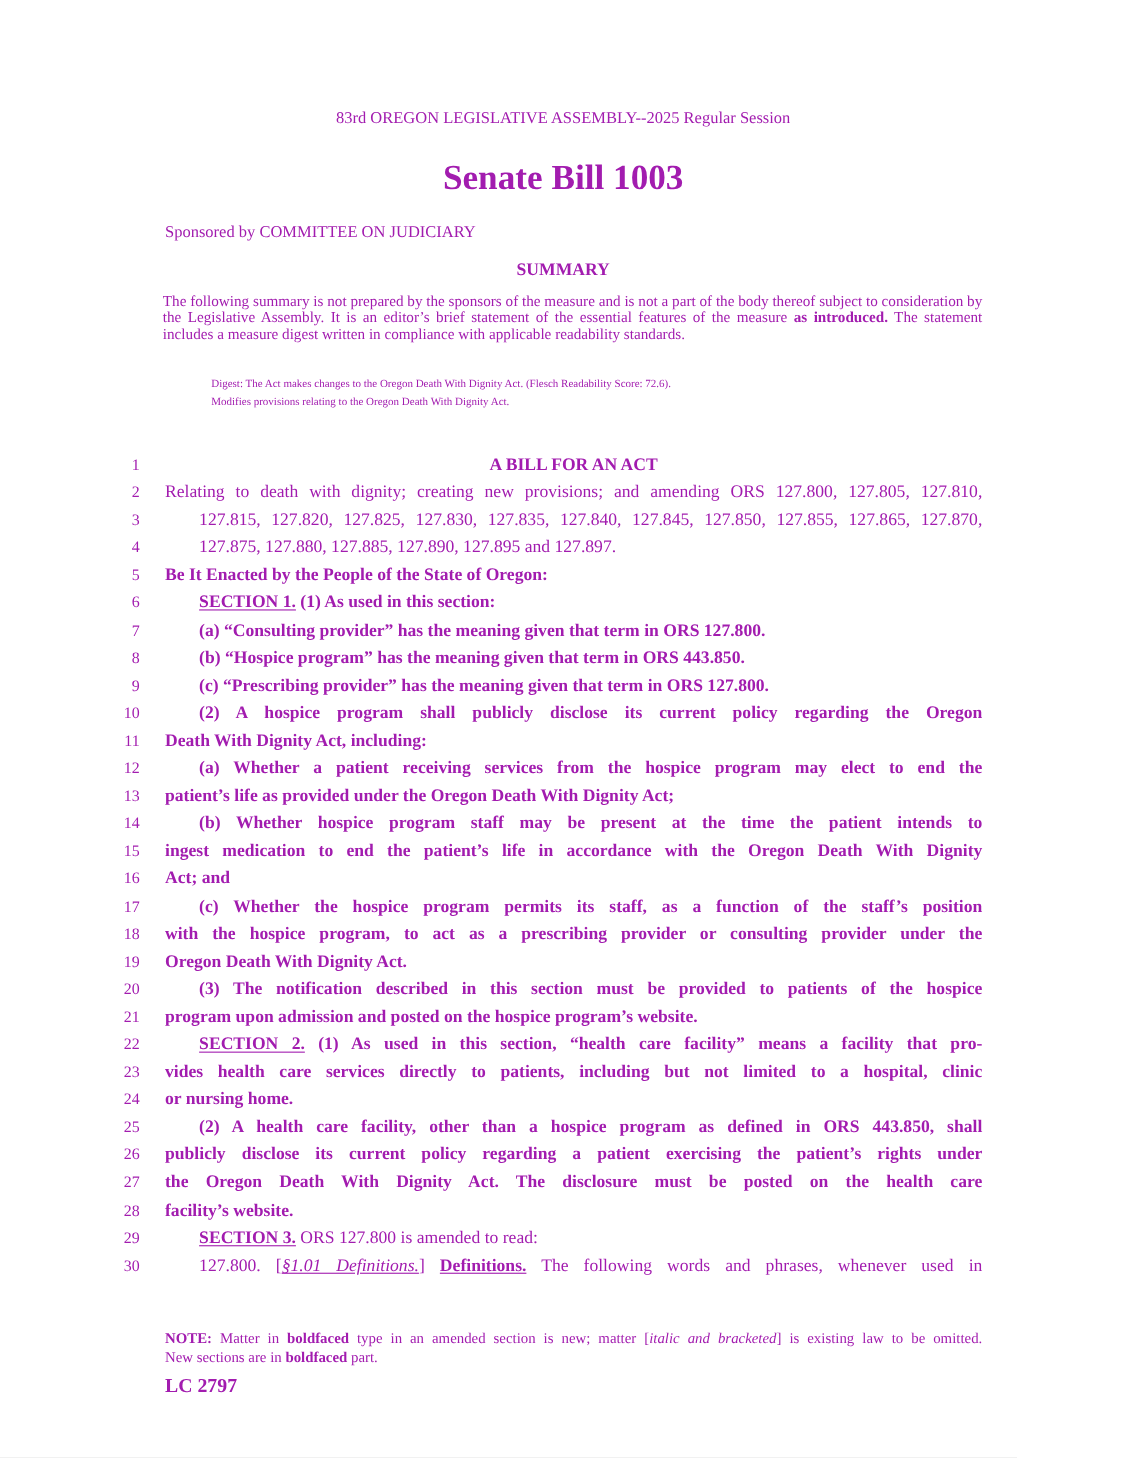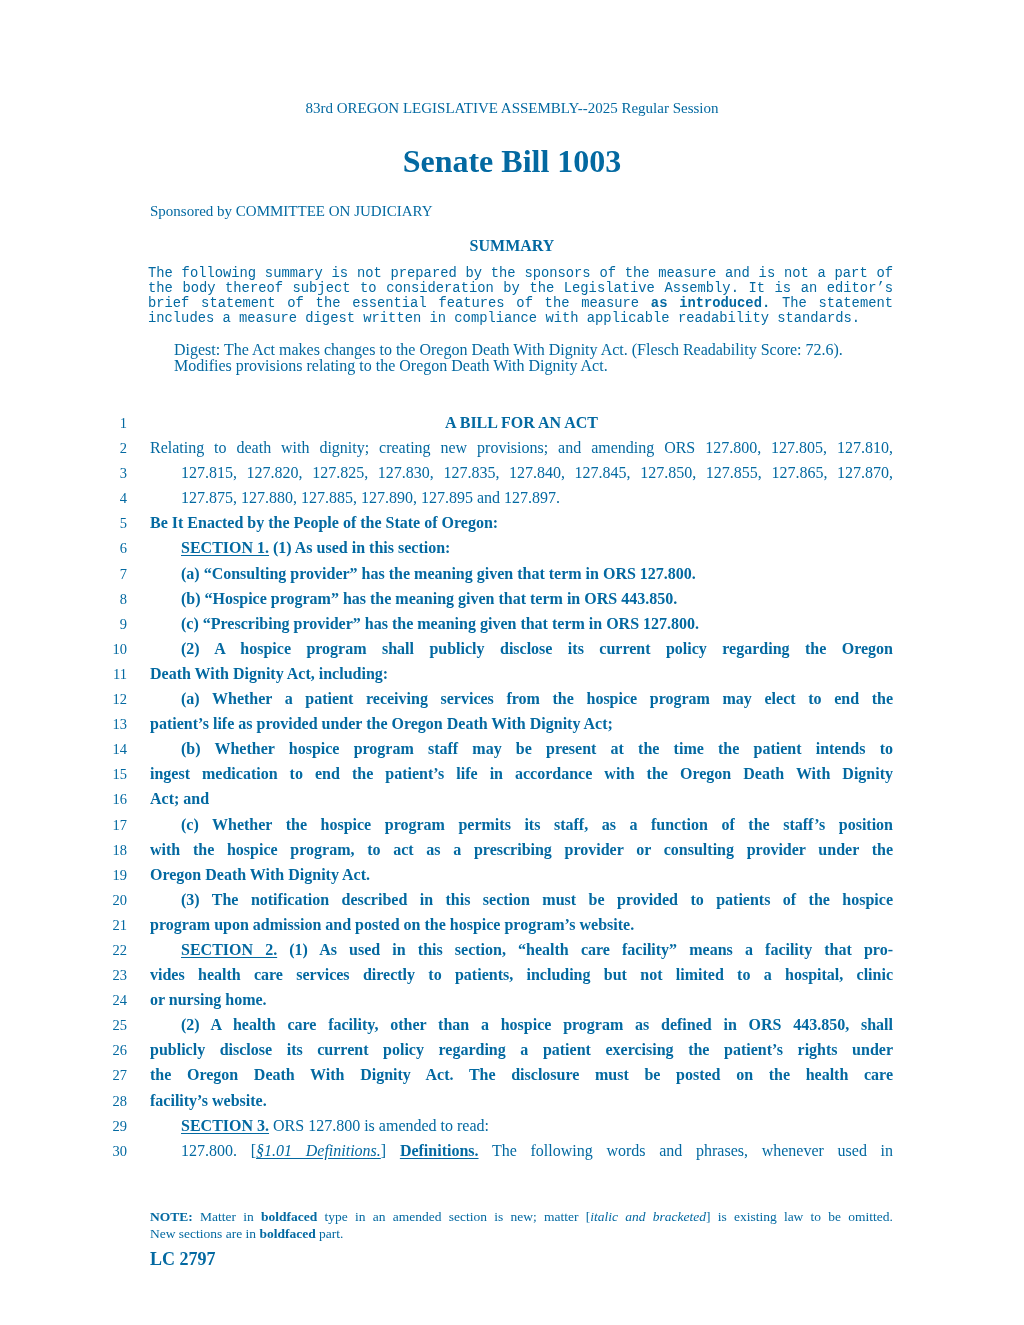--- a/index.html
+++ b/index.html
@@ -1,37 +1,37 @@
 <!DOCTYPE html>
 <html><head>
 <meta charset="utf-8">
 <style>
   html,body{margin:0;padding:0;background:#e8e8e8;}
   .page{
     position:relative;
     width:1024px;height:1325px;
-    background:#ffffff;color:#0369a1;
+    background:#ffffff;color:#a21caf;
     font-family:"Liberation Serif","DejaVu Serif",serif;
     overflow:hidden;
     margin:0 auto;
   }
   .b{font-weight:bold;}
   .i{font-style:italic;}
   .u{text-decoration:underline;text-underline-offset:2px;}
   .session{position:absolute;top:100px;left:0;width:100%;text-align:center;font-size:15px;}
   .title{position:absolute;top:143px;left:0;width:100%;text-align:center;font-size:32px;font-weight:bold;}
   .sponsored{position:absolute;top:203px;left:150px;font-size:15px;}
   .summary-head{position:absolute;top:237px;left:0;width:100%;text-align:center;font-size:16px;font-weight:bold;}
   .summary-para{
     position:absolute;top:266px;left:148px;width:745px;
-    font-size:13.8px;line-height:15px;text-align:justify;font-family:Liberation Mono, monospace;
+    font-size:13.8px;line-height:15px;text-align:justify;
   }
   .digest{
-    position:absolute;top:342px;left:144px;width:743px;
-    font-size:16px;line-height:16.3px;
+    position:absolute;top:342px;left:162px;width:743px;
+    font-size:10px;line-height:16.3px;
   }
   .digest p{margin:0;text-indent:30px;text-align:justify;}
   .body-lines{position:absolute;top:410px;left:0;width:1024px;}
   .line{display:flex;align-items:baseline;height:25.1px;line-height:25.1px;}
   .num{width:127px;text-align:right;font-size:14.5px;flex:none;}
   .lct{margin-left:23px;width:743px;flex:none;font-size:16px;}
   .ind{text-indent:31px;}
   .j{text-align:justify;text-align-last:justify;}
   .center{text-align:center;}
   .note{position:absolute;top:1209px;left:150px;width:743px;font-size:13.5px;line-height:16.5px;}

